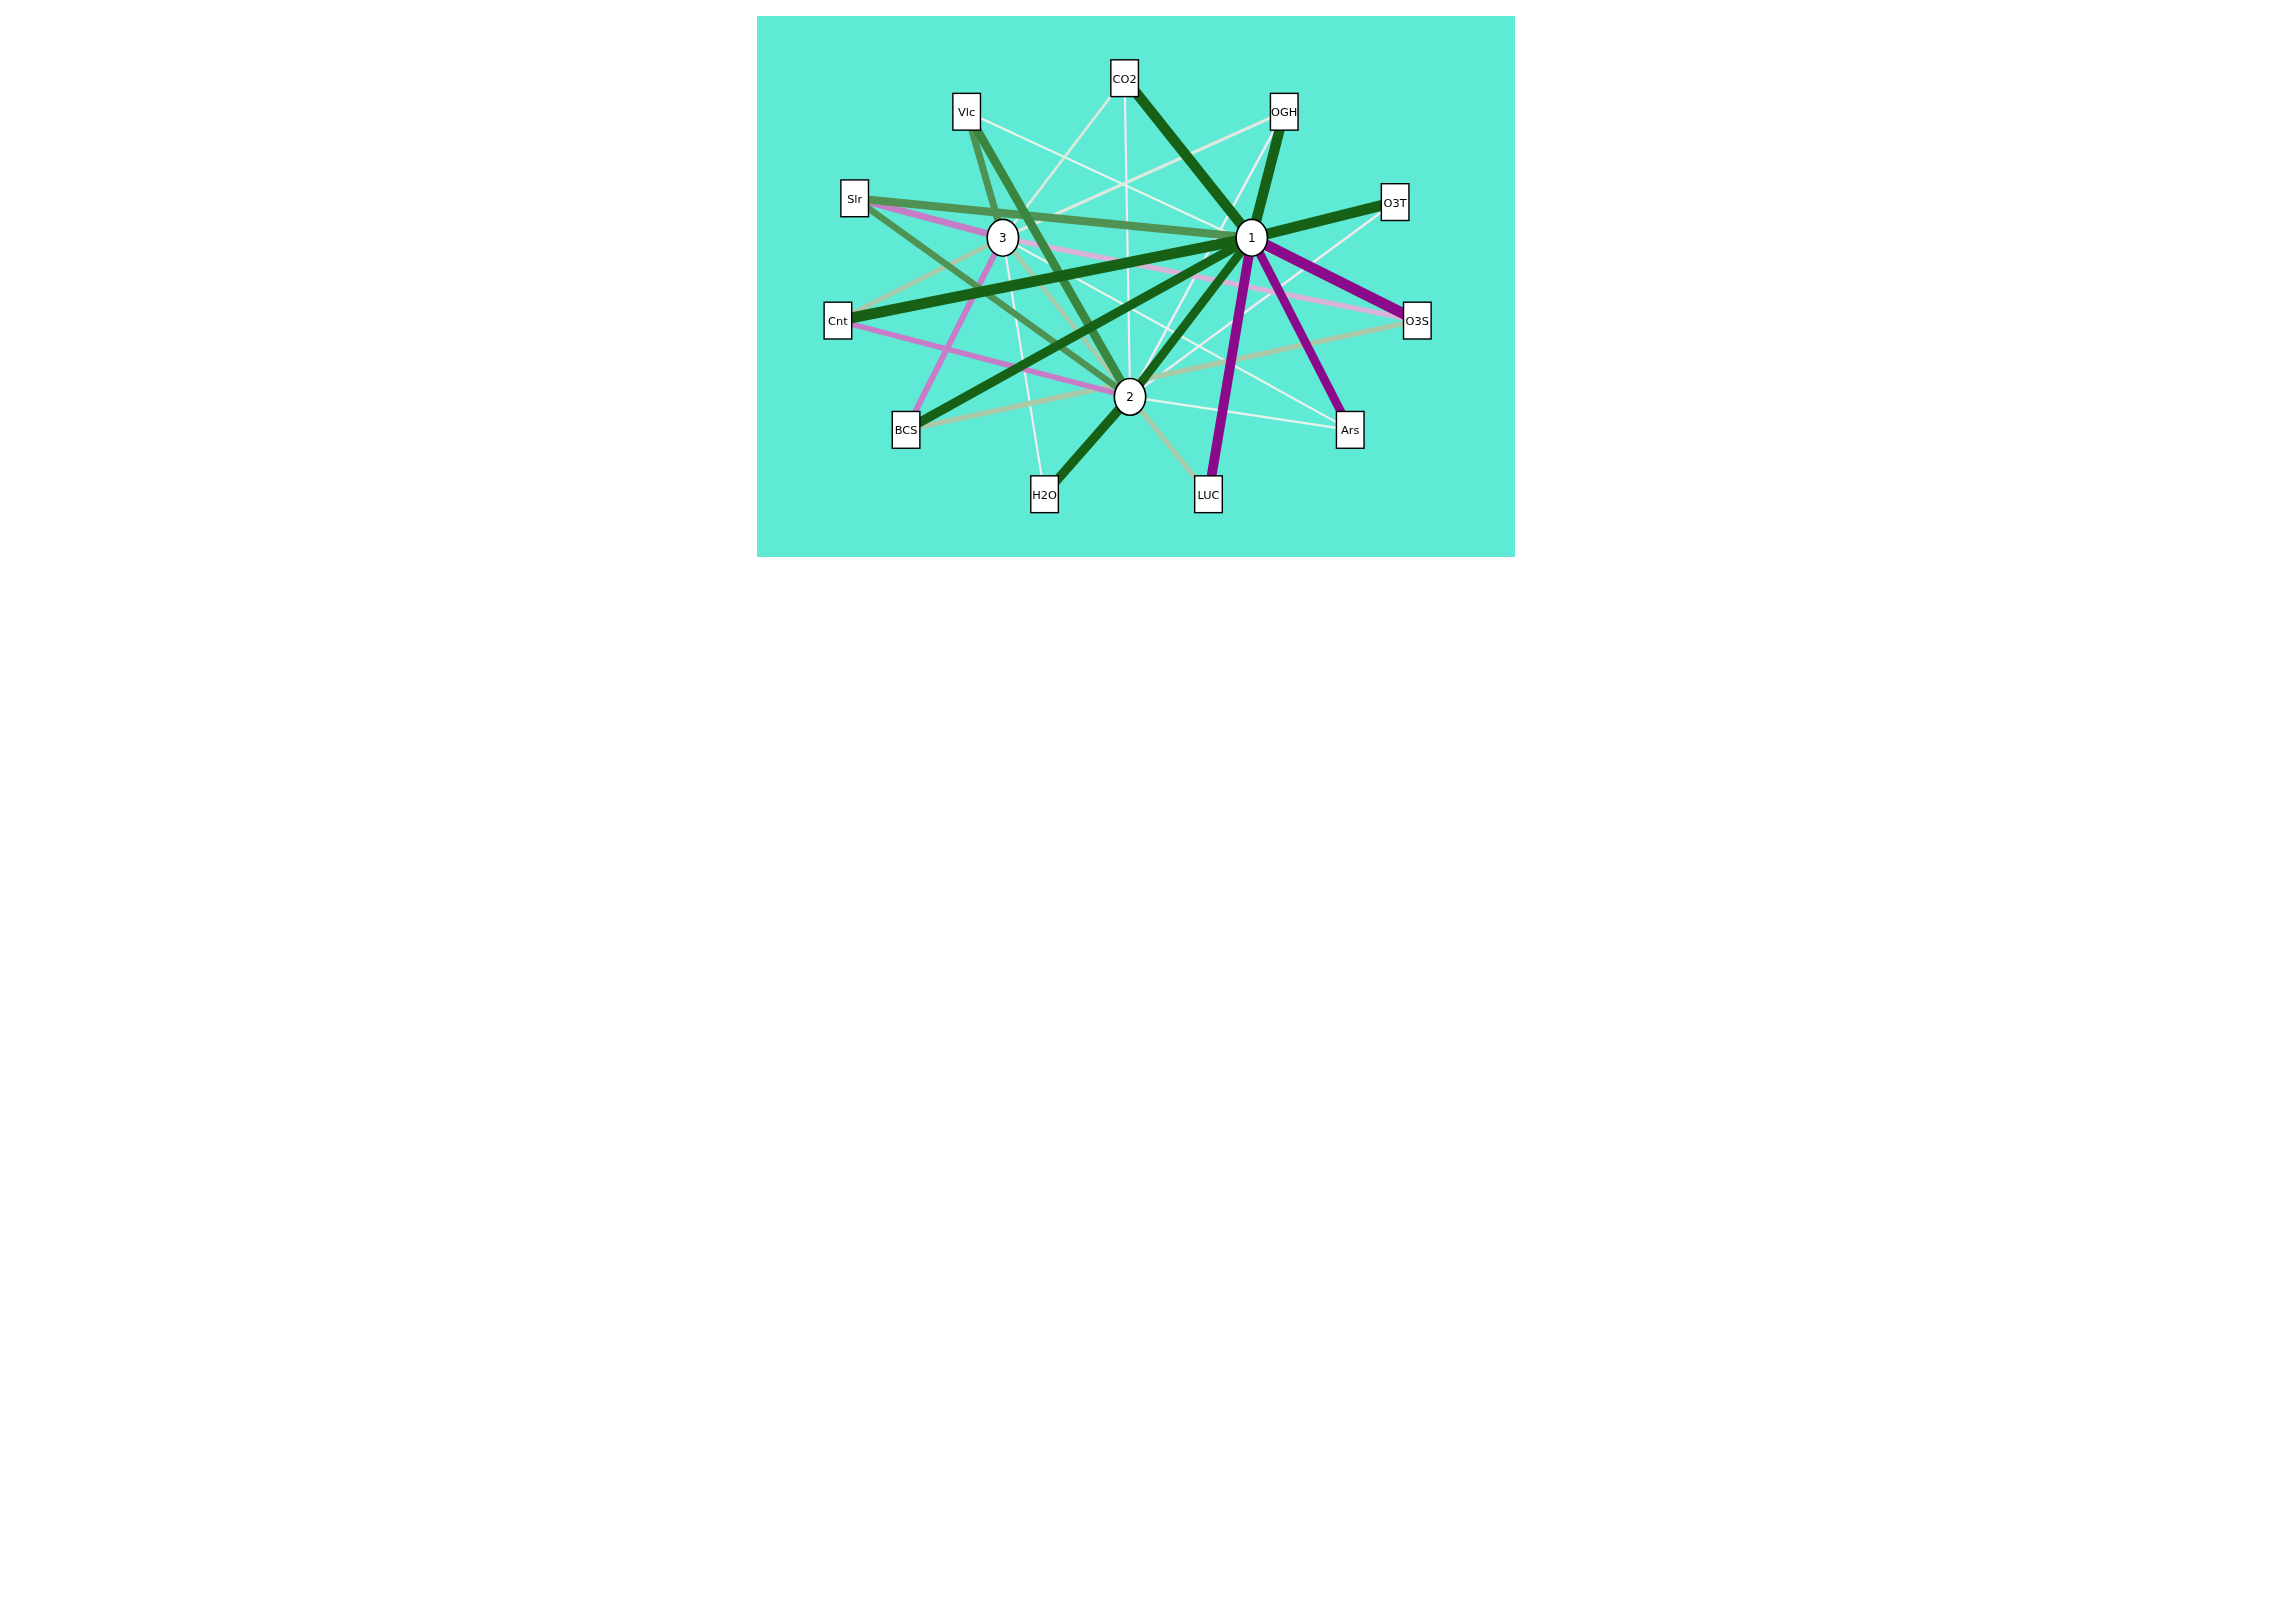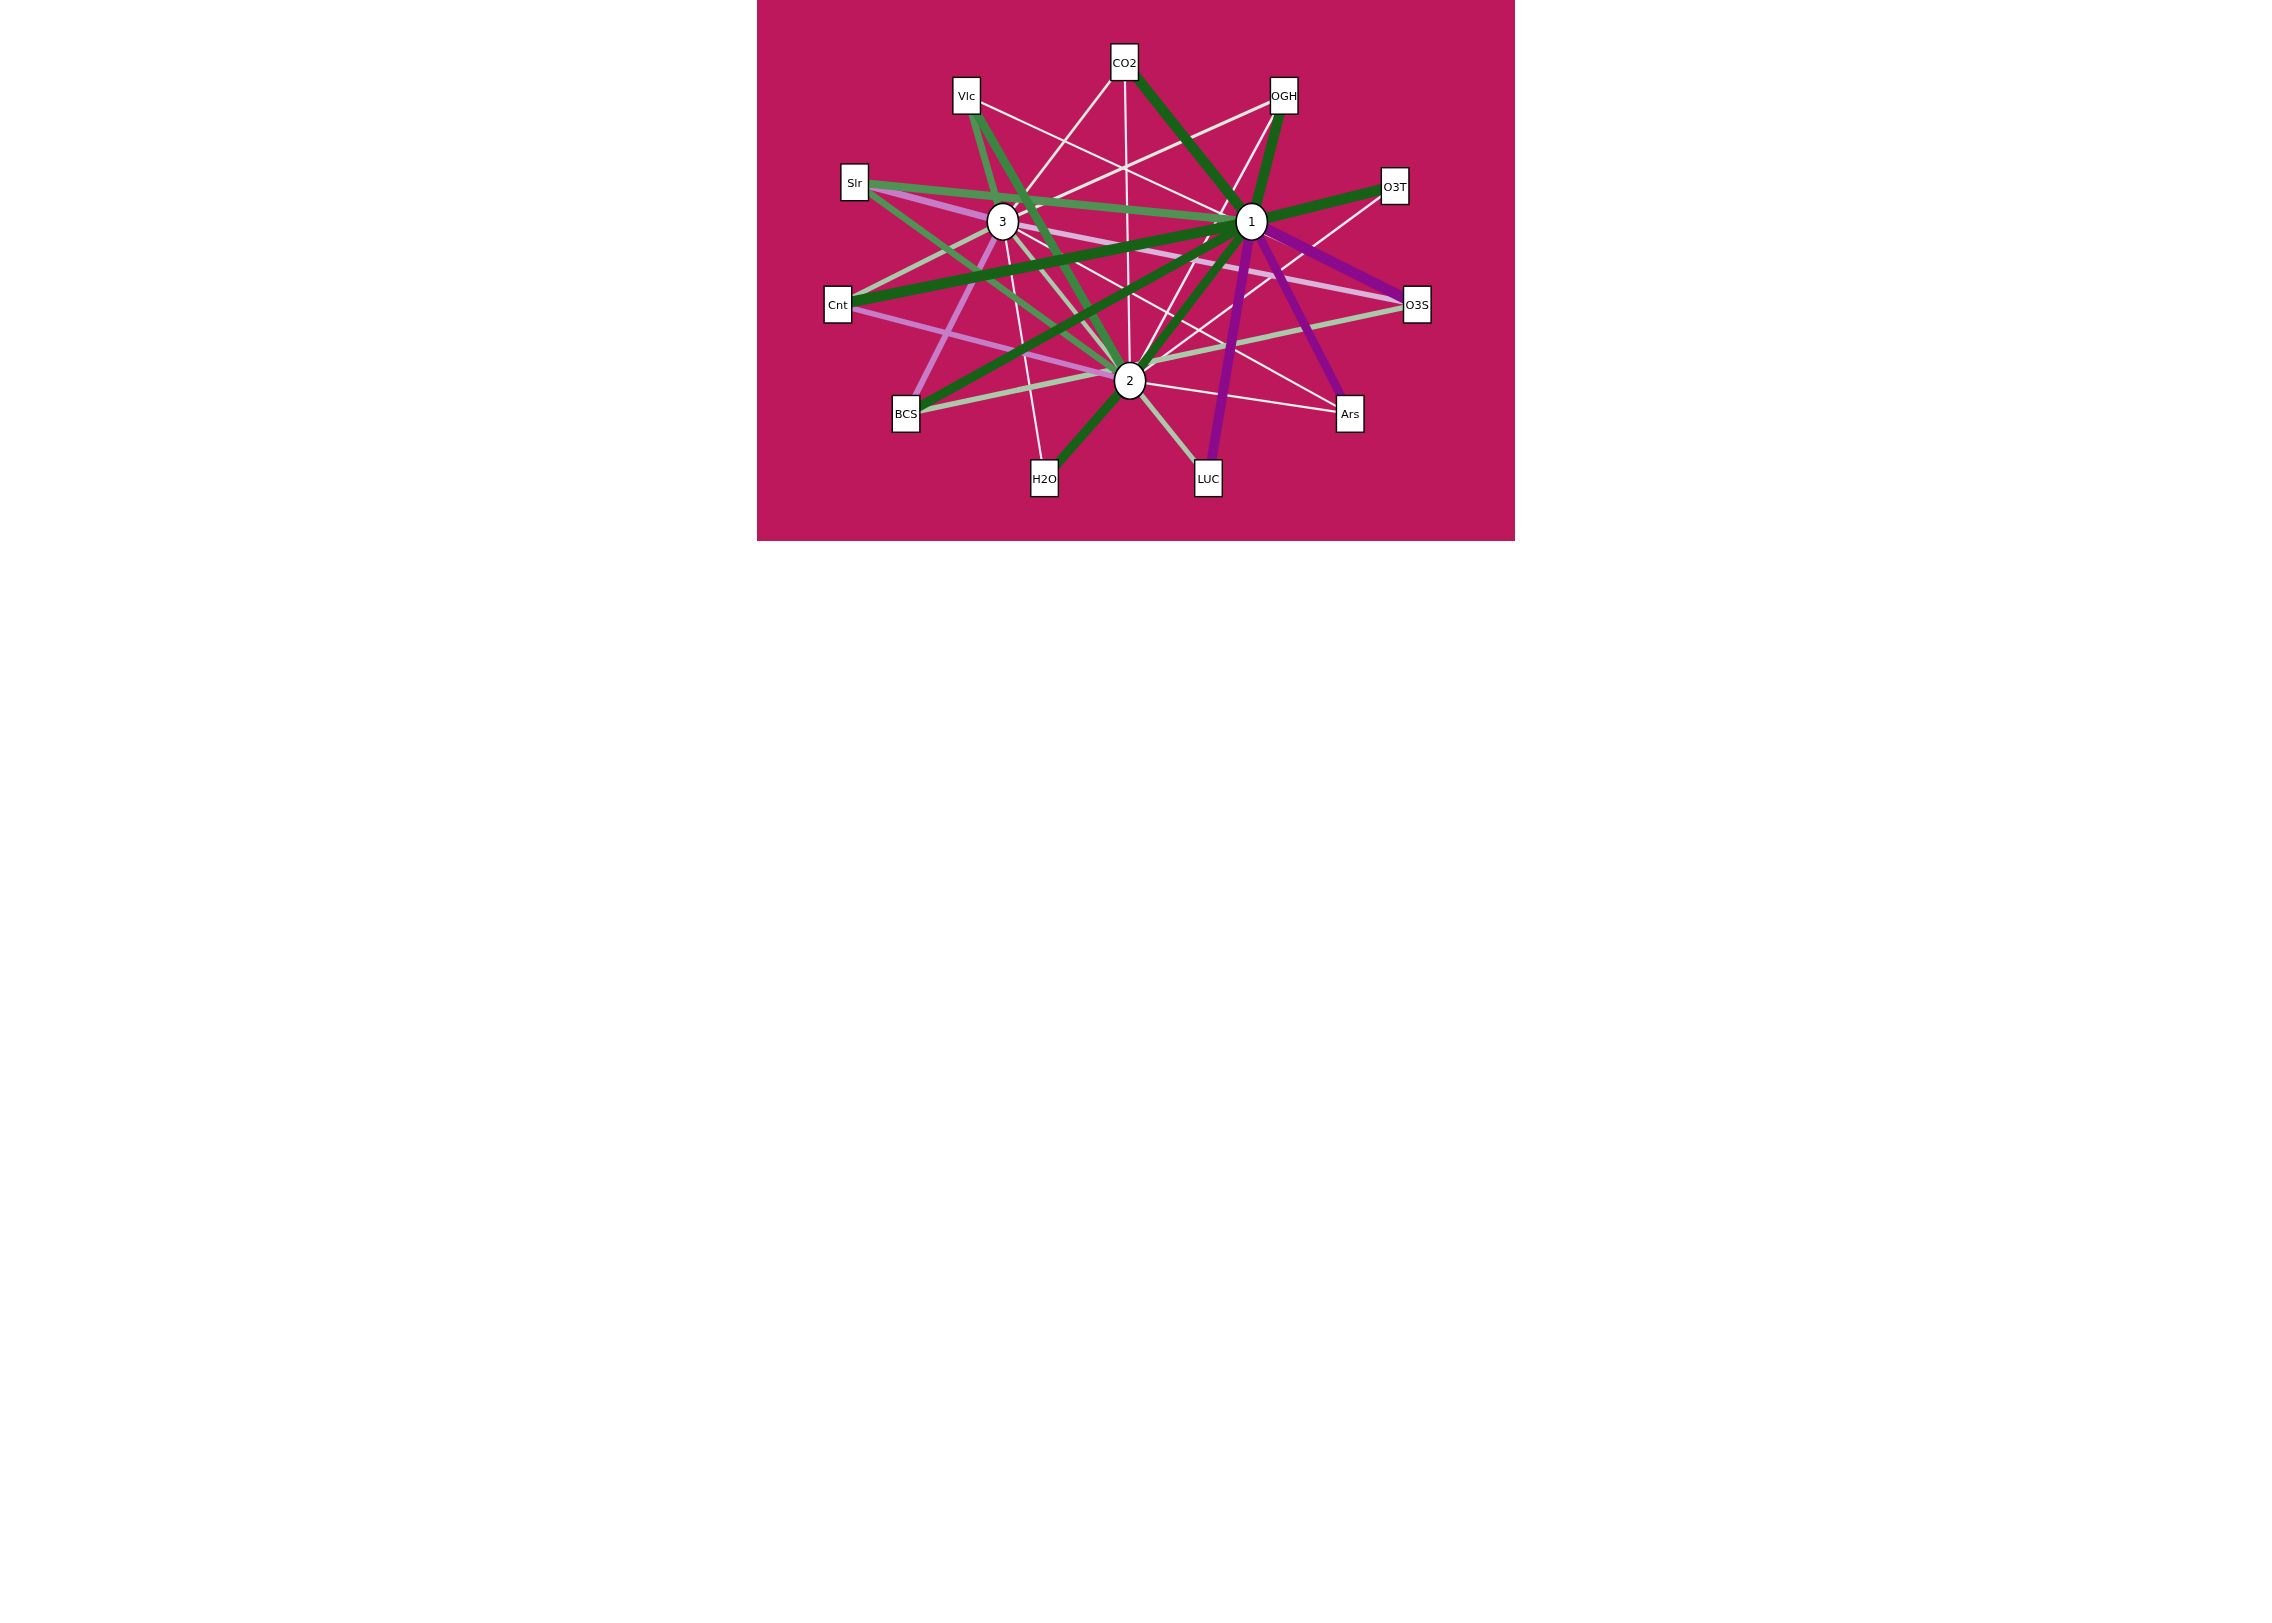--- a/index.html
+++ b/index.html
@@ -4,22 +4,22 @@
 <style>
   html, body {
     margin: 0;
     padding: 0;
     background: #ffffff;
     font-family: "DejaVu Sans", "Liberation Sans", sans-serif;
   }
   .canvas-wrap {
     width: 758px;
     height: 541px;
-    margin: 0 auto;
-    background: #be185d;
+    margin: 16px auto;
+    background: #5eead4;
   }
   svg { display: block; }
   .edge { stroke-linecap: butt; fill: none; }
   .node-box {
     fill: #ffffff;
     stroke: #000000;
     stroke-width: 2.6;
   }
   .node-circle {
     fill: #ffffff;

